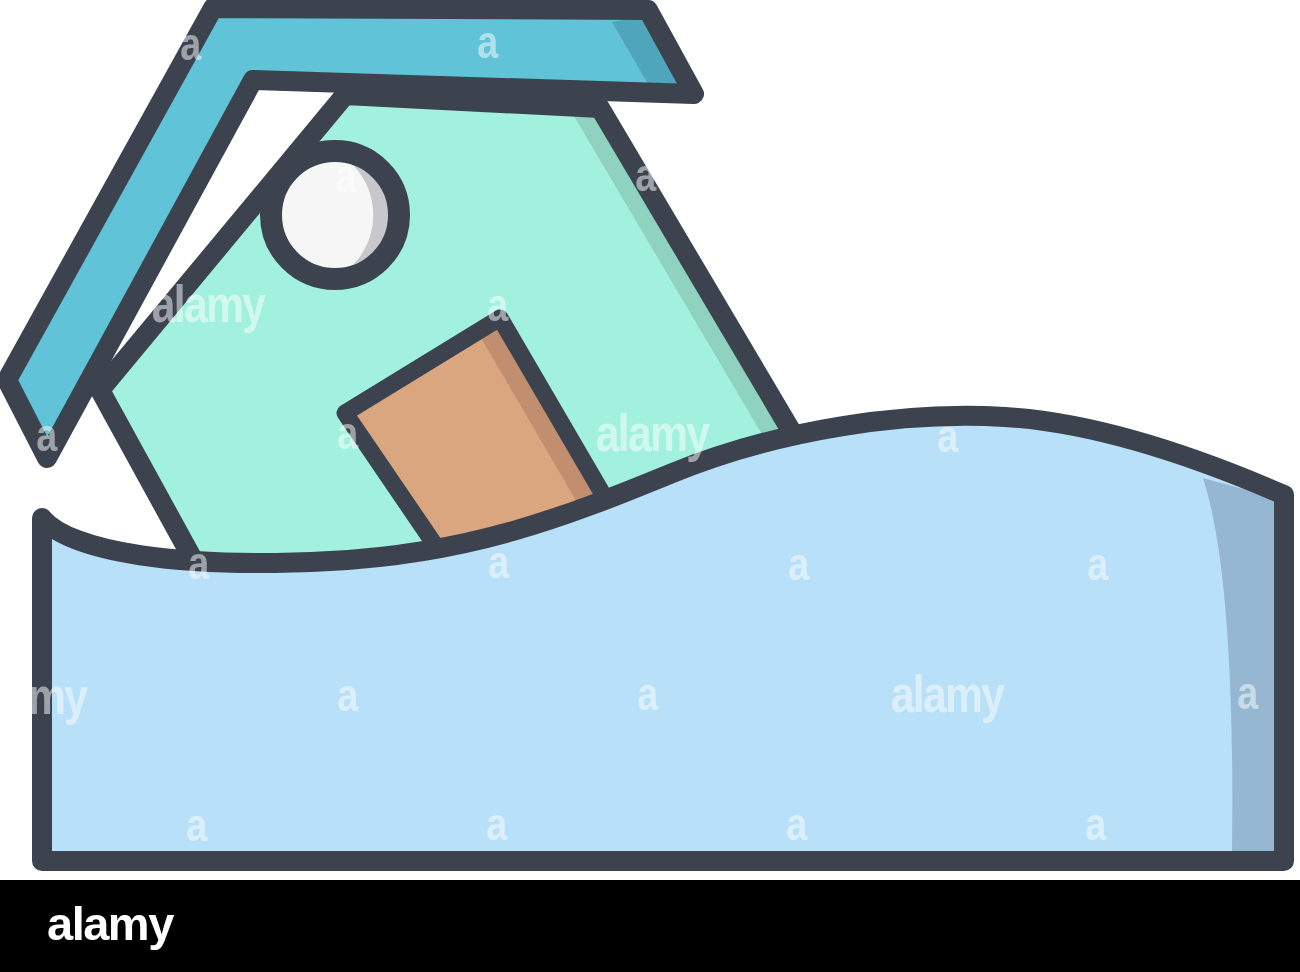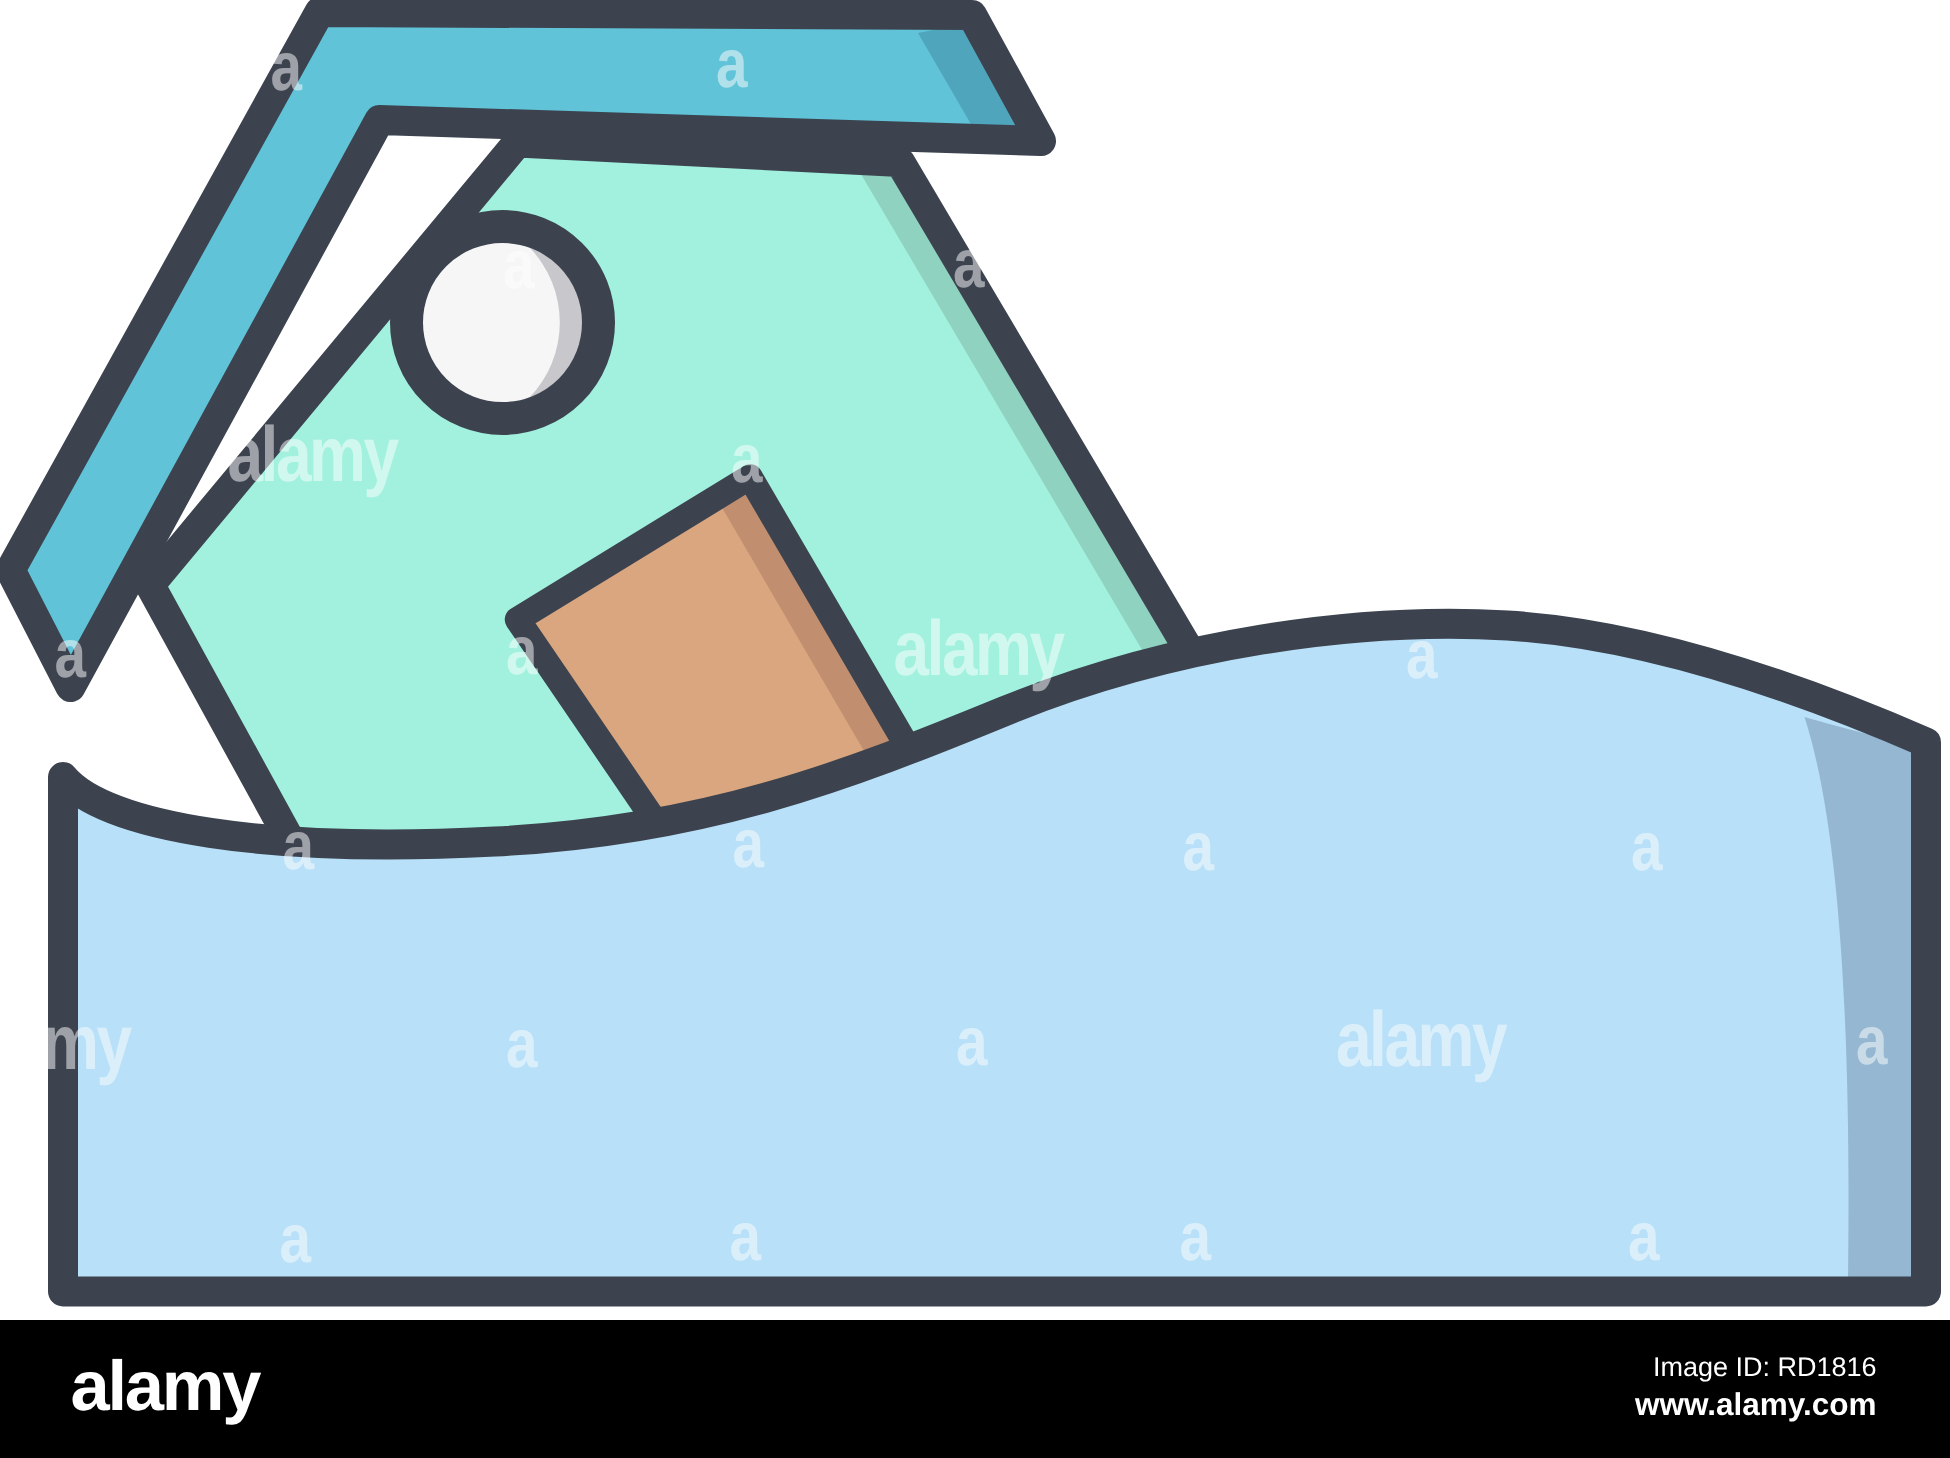--- a/index.html
+++ b/index.html
@@ -118,19 +118,15 @@
       <span class="wm word" style="left: 947px; top: 696px;">alamy</span>
       <span class="wm small" style="left: 1247px; top: 695px;">a</span>
       <span class="wm small" style="left: 196px; top: 827px;">a</span>
       <span class="wm small" style="left: 496px; top: 826px;">a</span>
       <span class="wm small" style="left: 796px; top: 826px;">a</span>
       <span class="wm small" style="left: 1095px; top: 826px;">a</span>
     </div>
 
   <div class="footer-bar">
     <div class="footer-logo">alamy</div>
-    <div class="footer-right">
-      <div class="footer-imageid">Image ID: RD1816</div>
-      <div class="footer-url">www.alamy.com</div>
-    </div>
   </div>
 
 </div>
 
 </body></html>

